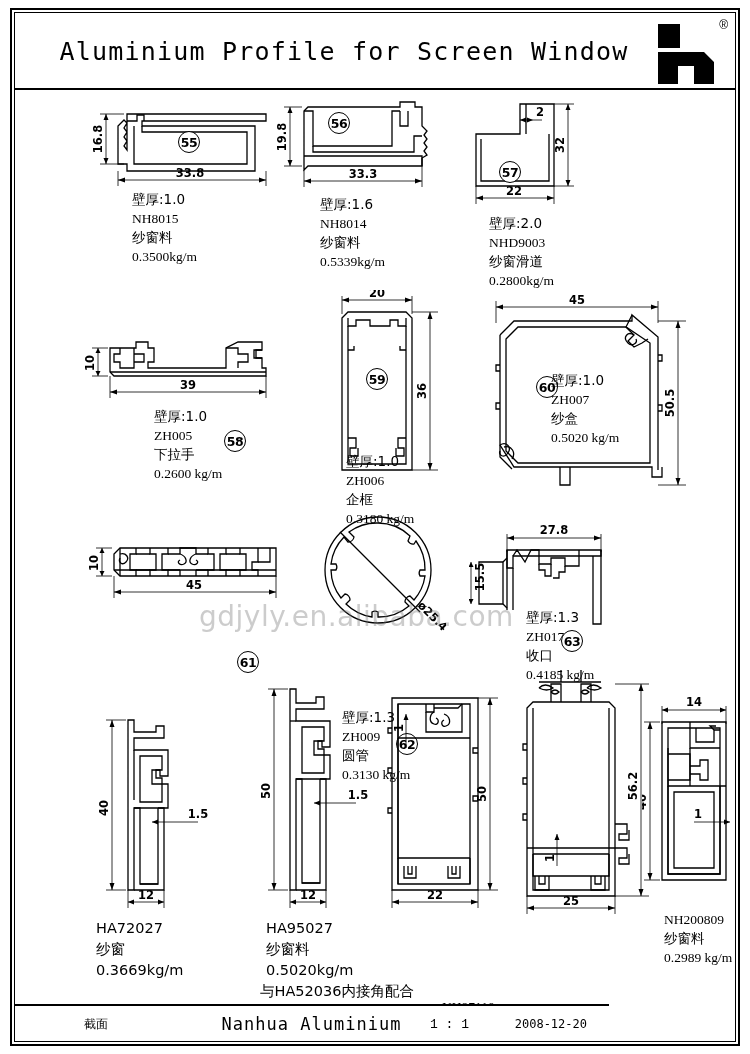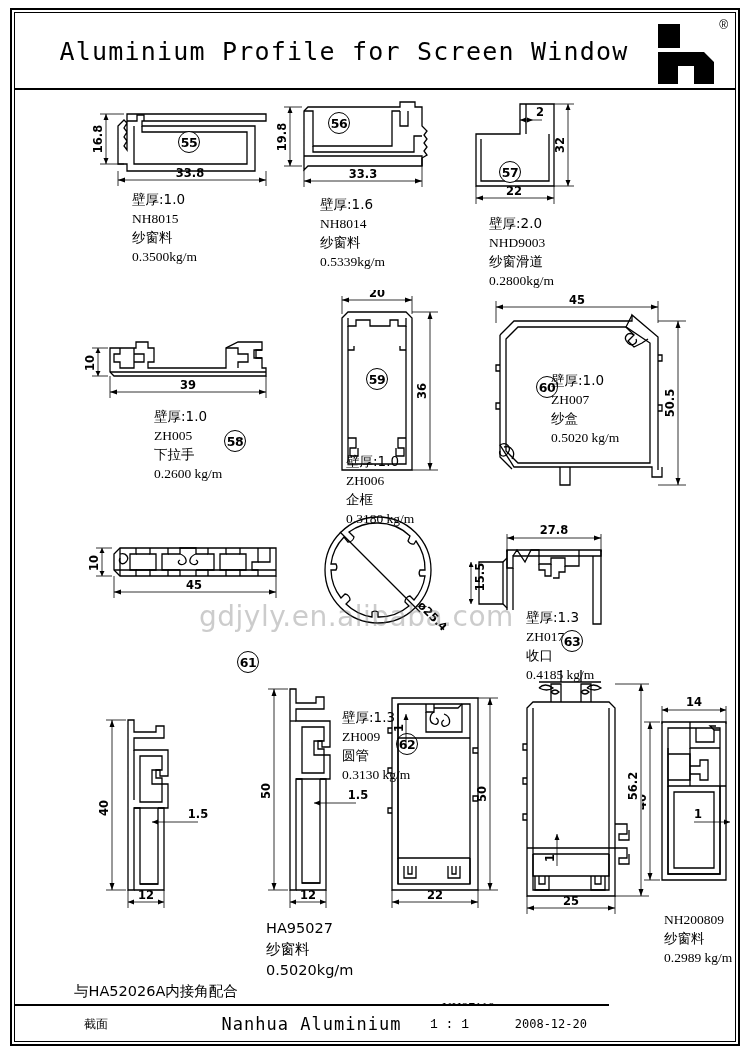--- a/index.html
+++ b/index.html
@@ -538,22 +538,24 @@
         <line x1="84" y1="190" x2="84" y2="208"></line>
         <path d="M48 202 l6 -2.5 v5 z" fill="#000" stroke="none"></path>
         <path d="M84 202 l-6 -2.5 v5 z" fill="#000" stroke="none"></path>
         <line x1="72" y1="122" x2="118" y2="122"></line>
         <path d="M72 122 l6 -2.5 v5 z" fill="#000" stroke="none"></path>
       </g>
       <text class="dimtxt" x="28" y="108" transform="rotate(-90 28 108)" text-anchor="middle">40</text>
       <text class="dimtxt" x="118" y="118" text-anchor="middle">1.5</text>
       <text class="dimtxt" x="66" y="199" text-anchor="middle">12</text>
     </svg>
-    <div class="spec-l" style="left:60px; top:891px;">
-      <div class="mono">与HA52026A内接角配合</div>
+    <div class="spec-l" style="left:82px; top:828px;">
+      <div class="mono">HA72027</div>
+      <div class="mono">纱窗</div>
+      <div class="mono">0.3669kg/m</div>
     </div>
 
     <svg style="position:absolute; left:230px; top:585px;" width="180" height="240" viewBox="0 0 180 240">
       <g fill="none" stroke="#000" stroke-width="1.3">
         <path d="M46 14 L52 14 L52 28 L72 28 L72 22 L80 22 L80 34 L52 34 L52 46
                  L86 46 L86 72 L78 72 L78 66 L70 66 L70 80 L86 80 L86 104 L52 104
                  L52 215 L46 215 L46 14 Z"></path>
         <path d="M58 52 L80 52 L80 66 L74 66 L74 74 L80 74 L80 98 L58 98 L58 52 Z"></path>
         <path d="M52 104 L58 104 L58 208 L76 208 L76 104"></path>
         <path d="M76 104 L82 104 L82 215 L52 215"></path>
@@ -575,20 +577,23 @@
         <path d="M70 128 l6 -2.5 v5 z" fill="#000" stroke="none"></path>
       </g>
       <text class="dimtxt" x="26" y="116" transform="rotate(-90 26 116)" text-anchor="middle">50</text>
       <text class="dimtxt" x="114" y="124" text-anchor="middle">1.5</text>
       <text class="dimtxt" x="64" y="224" text-anchor="middle">12</text>
     </svg>
     <div class="spec-l" style="left:252px; top:828px;">
       <div class="mono">HA95027</div>
       <div class="mono">纱窗料</div>
       <div class="mono">0.5020kg/m</div>
+    </div>
+    <div class="spec-l" style="left:246px; top:891px;">
+      <div class="mono">与HA52036内接角配合</div>
     </div>
 
     <svg style="position:absolute; left:360px; top:588px;" width="180" height="240" viewBox="0 0 180 240">
       <g fill="none" stroke="#000" stroke-width="1.3">
         <path d="M18 20 L104 20 L104 212 L18 212 L18 20 Z"></path>
         <path d="M24 26 L96 26 L96 206 L24 206 L24 26 Z"></path>
         <path d="M24 26 L24 60 L96 60"></path>
         <path d="M52 26 L52 34 L60 34 L60 26"></path>
         <path d="M60 30 L84 30 L88 26"></path>
         <path d="M52 34 L52 54 L88 54 L88 26"></path>

